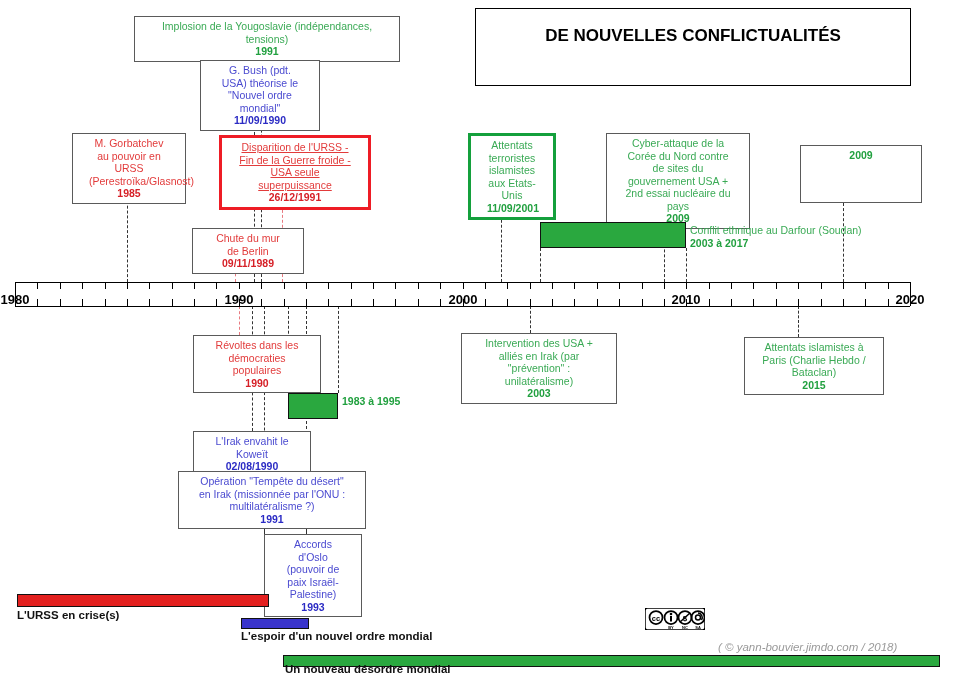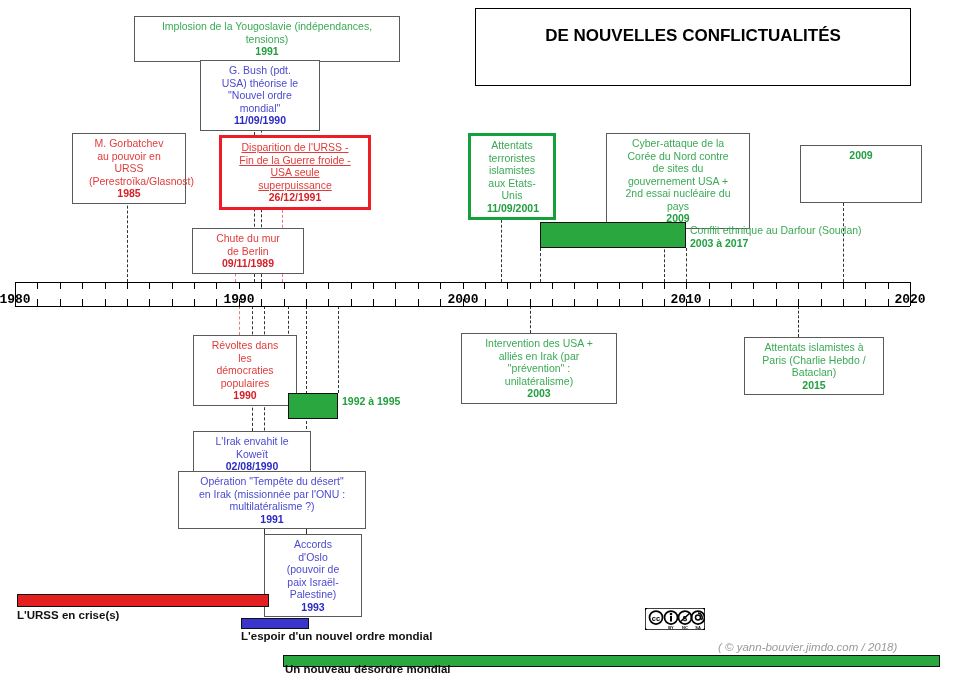--- a/index.html
+++ b/index.html
@@ -53,21 +53,21 @@
   
   .conn{
     position:absolute;
     width:0;
     border-left:1px dashed #333;
     z-index:2;
   }
   .conn.r{border-left-color:#e87a80;}
 
   
-  #axis{position:absolute;z-index:4;font-family:Liberation Mono, monospace;}
+  #axis{position:absolute;z-index:4;}
   #axis .line{position:absolute;background:#000;}
   #axis .tick{position:absolute;width:1px;background:#000;}
   #axis .lbl{
     position:absolute;
     font-size:13px;
     font-weight:bold;
     color:#000;
     white-space:nowrap;
   }
 
@@ -245,32 +245,32 @@
 
   <div id="boxes">
       <div class="ev green" style="left: 134px; top: 16px; width: 266px; min-height: 34px;"><span class="t">Implosion de la Yougoslavie (indépendances, tensions)</span><span class="d">1991</span></div>
       <div class="ev blue" style="left: 200px; top: 60px; width: 120px; min-height: 58px;"><span class="t">G. Bush (pdt. USA) théorise le "Nouvel ordre mondial"</span><span class="d">11/09/1990</span></div>
       <div class="ev red" style="left: 72px; top: 133px; width: 114px; min-height: 58px;"><span class="t">M. Gorbatchev au pouvoir en URSS (Perestroïka/Glasnost)</span><span class="d">1985</span></div>
       <div class="ev red hl-red" style="left: 219px; top: 135px; width: 152px; min-height: 70px;"><span class="t">Disparition de l'URSS - Fin de la Guerre froide - USA seule superpuissance</span><span class="d">26/12/1991</span></div>
       <div class="ev green hl-green" style="left: 468px; top: 133px; width: 88px; min-height: 72px;"><span class="t">Attentats terroristes islamistes aux Etats-Unis</span><span class="d">11/09/2001</span></div>
       <div class="ev green" style="left: 606px; top: 133px; width: 144px; min-height: 72px;"><span class="t">Cyber-attaque de la Corée du Nord contre de sites du gouvernement USA + 2nd essai nucléaire du pays</span><span class="d">2009</span></div>
       <div class="ev green" style="left: 800px; top: 145px; width: 122px; min-height: 58px;"><span class="d">2009</span></div>
       <div class="ev red" style="left: 192px; top: 228px; width: 112px; min-height: 34px;"><span class="t">Chute du mur de Berlin</span><span class="d">09/11/1989</span></div>
-      <div class="ev red" style="left: 193px; top: 335px; width: 104px; min-height: 58px;"><span class="t">Révoltes dans les démocraties populaires</span><span class="d">1990</span></div>
+      <div class="ev red" style="left: 193px; top: 335px; width: 128px; min-height: 58px;"><span class="t">Révoltes dans les démocraties populaires</span><span class="d">1990</span></div>
       <div class="ev green" style="left: 461px; top: 333px; width: 156px; min-height: 58px;"><span class="t">Intervention des USA + alliés en Irak (par "prévention" : unilatéralisme)</span><span class="d">2003</span></div>
       <div class="ev green" style="left: 744px; top: 337px; width: 140px; min-height: 46px;"><span class="t">Attentats islamistes à Paris (Charlie Hebdo / Bataclan)</span><span class="d">2015</span></div>
       <div class="ev blue" style="left: 193px; top: 431px; width: 118px; min-height: 34px;"><span class="t">L'Irak envahit le Koweït</span><span class="d">02/08/1990</span></div>
       <div class="ev blue" style="left: 178px; top: 471px; width: 188px; min-height: 58px;"><span class="t">Opération "Tempête du désert" en Irak (missionnée par l'ONU : multilatéralisme ?)</span><span class="d">1991</span></div>
       <div class="ev blue" style="left: 264px; top: 534px; width: 98px; min-height: 58px;"><span class="t">Accords d'Oslo (pouvoir de paix Israël-Palestine)</span><span class="d">1993</span></div>
     </div>
   <div id="bars">
       <div class="bar g" style="left: 540px; top: 222px; width: 146px; height: 26px;"></div>
       <div class="barlab" style="left: 690px; top: 224px;"><span>Conflit ethnique au Darfour (Soudan)</span><span class="d">2003 à 2017</span></div>
       <div class="bar g" style="left: 288px; top: 393px; width: 50px; height: 26px;"></div>
-      <div class="barlab" style="left: 342px; top: 395px;"><span class="d">1992 à 1995</span></div>
+      <div class="barlab" style="left: 342px; top: 395px;"><span class="d">1983 à 1995</span></div>
     </div>
   <div id="legend">
       <div class="bar r" style="left: 17px; top: 594px; width: 252px; height: 13px;"></div>
       <div class="legendlab" style="left: 17px; top: 609px;">L'URSS en crise(s)</div>
       <div class="bar b" style="left: 241px; top: 618px; width: 68px; height: 11px;"></div>
       <div class="legendlab" style="left: 241px; top: 630px;">L'espoir d'un nouvel ordre mondial</div>
       <div class="bar g" style="left: 283px; top: 655px; width: 657px; height: 12px;"></div>
       <div class="legendlab" style="left: 285px; top: 663px;">Un nouveau désordre mondial</div>
     </div>
 

